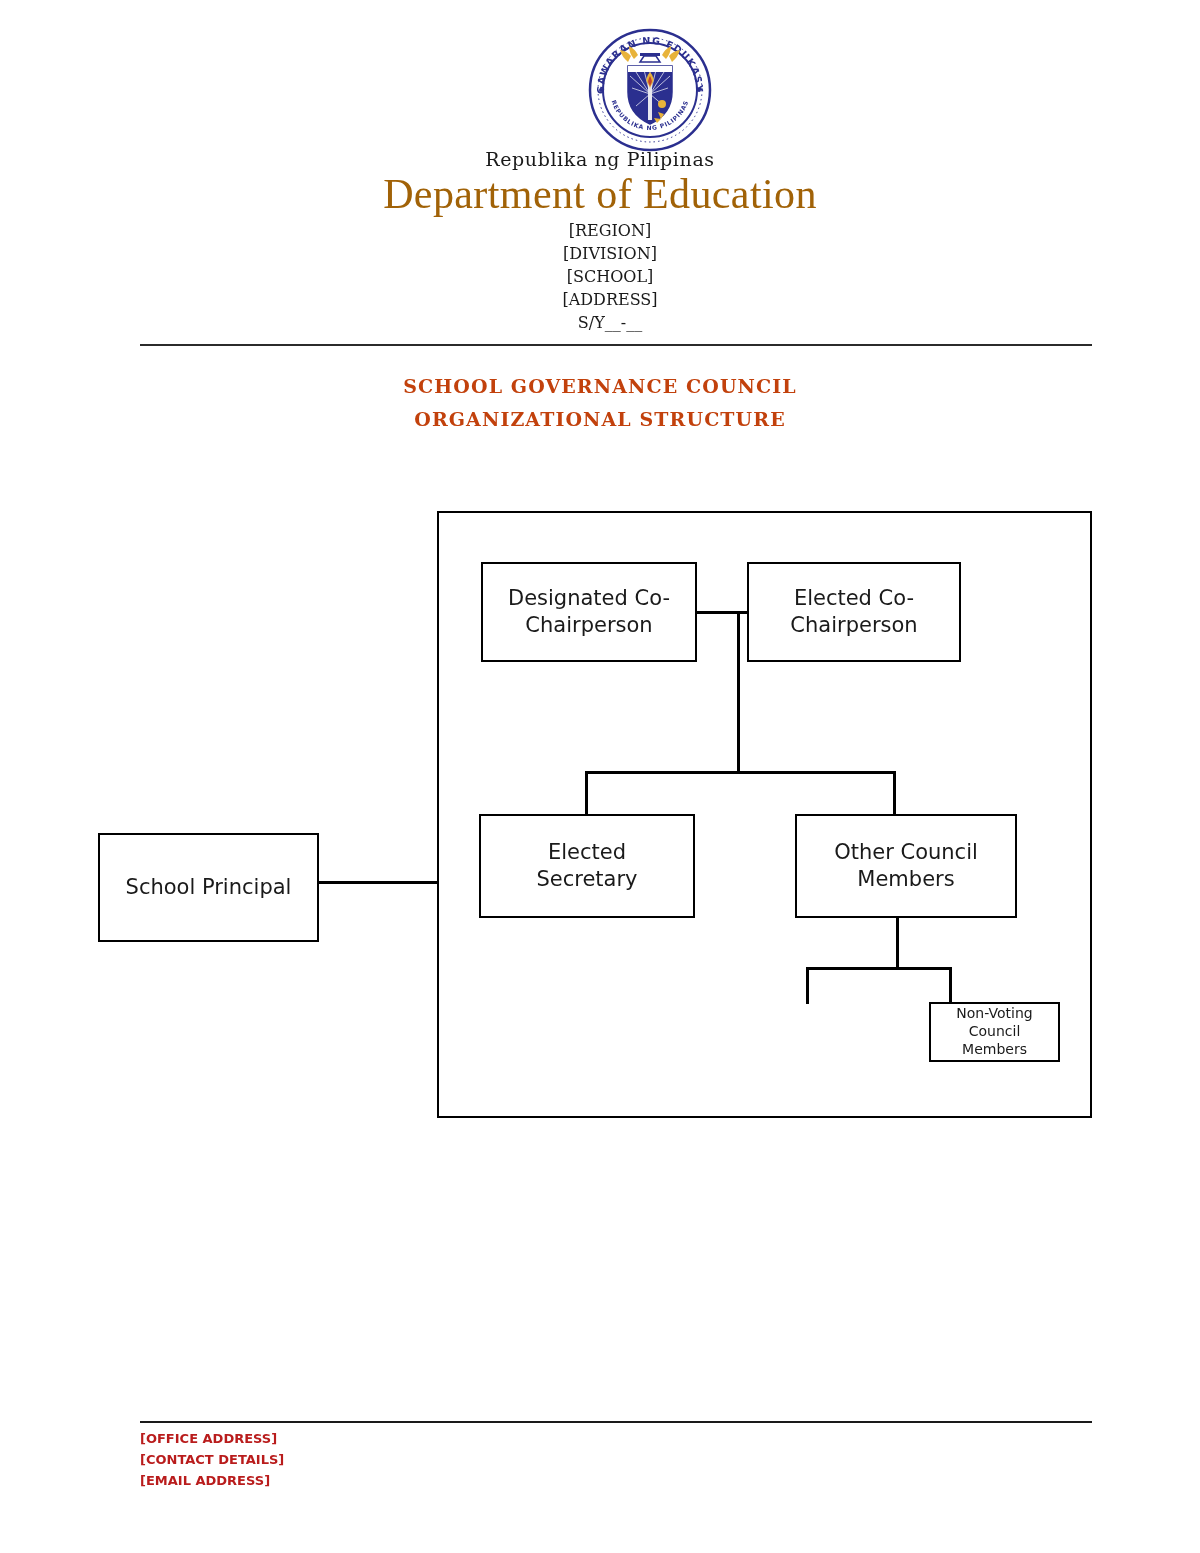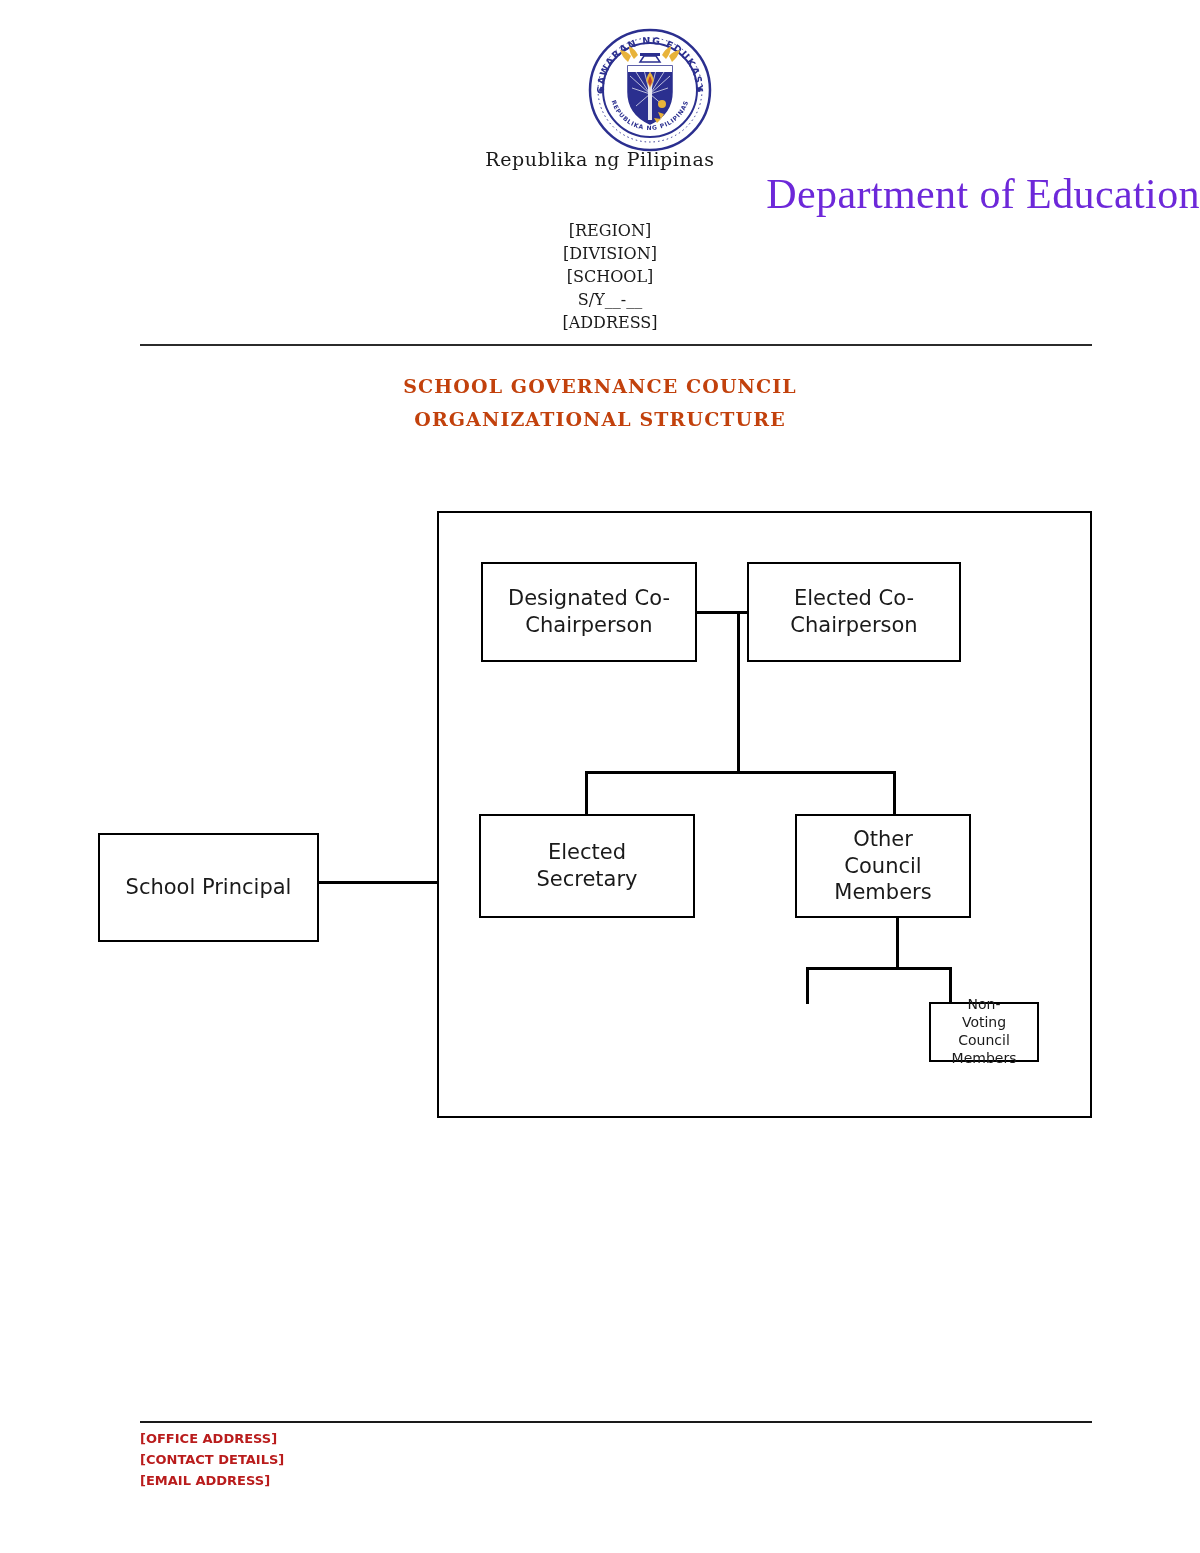--- a/index.html
+++ b/index.html
@@ -40,22 +40,21 @@
     font-family: "DejaVu Serif", serif;
     font-size: 19px;
     letter-spacing: 0.6px;
     color: #1a1a1a;
   }
   .hdr-deped {
     top: 170px;
     font-family: "Liberation Serif", serif;
     font-size: 42px;
     letter-spacing: 0.4px;
-    color: #6d28d9;
-    text-align: right;
+    color: #a16207;
   }
   .hdr-lines {
     top: 219px;
     font-family: "DejaVu Serif", serif;
     font-size: 16px;
     line-height: 23px;
     color: #1a1a1a;
     padding-left: 20px;
   }
   .hdr-lines div { white-space: pre; }
@@ -199,22 +198,22 @@
       <path d="M66 90 l7 1 l-4 4 z" fill="#e8b33a"></path>
     </svg>
   </div>
 
   <div class="hdr hdr-republika">Republika ng Pilipinas</div>
   <div class="hdr hdr-deped">Department of Education</div>
   <div class="hdr hdr-lines">
     <div>[REGION]</div>
     <div>[DIVISION]</div>
     <div>[SCHOOL]</div>
+    <div>[ADDRESS]</div>
     <div>S/Y__-__</div>
-    <div>[ADDRESS]</div>
   </div>
   <div class="hdr-rule"></div>
 
   <div class="doc-title doc-title-1">SCHOOL GOVERNANCE COUNCIL</div>
   <div class="doc-title doc-title-2">ORGANIZATIONAL STRUCTURE</div>
 
   <div id="diagram">
     <div class="outer-frame"></div>
   <div class="conn" style="left: 319px; top: 881px; width: 119px; height: 3px;"></div>
       <div class="conn" style="left: 697px; top: 611px; width: 85px; height: 3px;"></div>
@@ -231,24 +230,24 @@
       </div>
       <div class="node big" style="left: 481px; top: 562px; width: 216px; height: 100px;">
         <span>Designated Co-Chairperson</span>
       </div>
       <div class="node big" style="left: 747px; top: 562px; width: 214px; height: 100px;">
         <span>Elected Co-Chairperson</span>
       </div>
       <div class="node big" style="left: 479px; top: 814px; width: 216px; height: 104px;">
         <span>Elected Secretary</span>
       </div>
-      <div class="node big" style="left: 795px; top: 814px; width: 176px; height: 104px;">
+      <div class="node big" style="left: 795px; top: 814px; width: 222px; height: 104px;">
         <span>Other Council Members</span>
       </div>
-      <div class="node small" style="left: 929px; top: 1002px; width: 110px; height: 60px;">
+      <div class="node small" style="left: 929px; top: 1002px; width: 131px; height: 60px;">
         <span>Non-Voting Council Members</span>
       </div>
     </div>
 
   <div class="ftr-rule"></div>
   <div class="ftr-text">
     <div>[OFFICE ADDRESS]</div>
     <div>[CONTACT DETAILS]</div>
     <div>[EMAIL ADDRESS]</div>
   </div>

